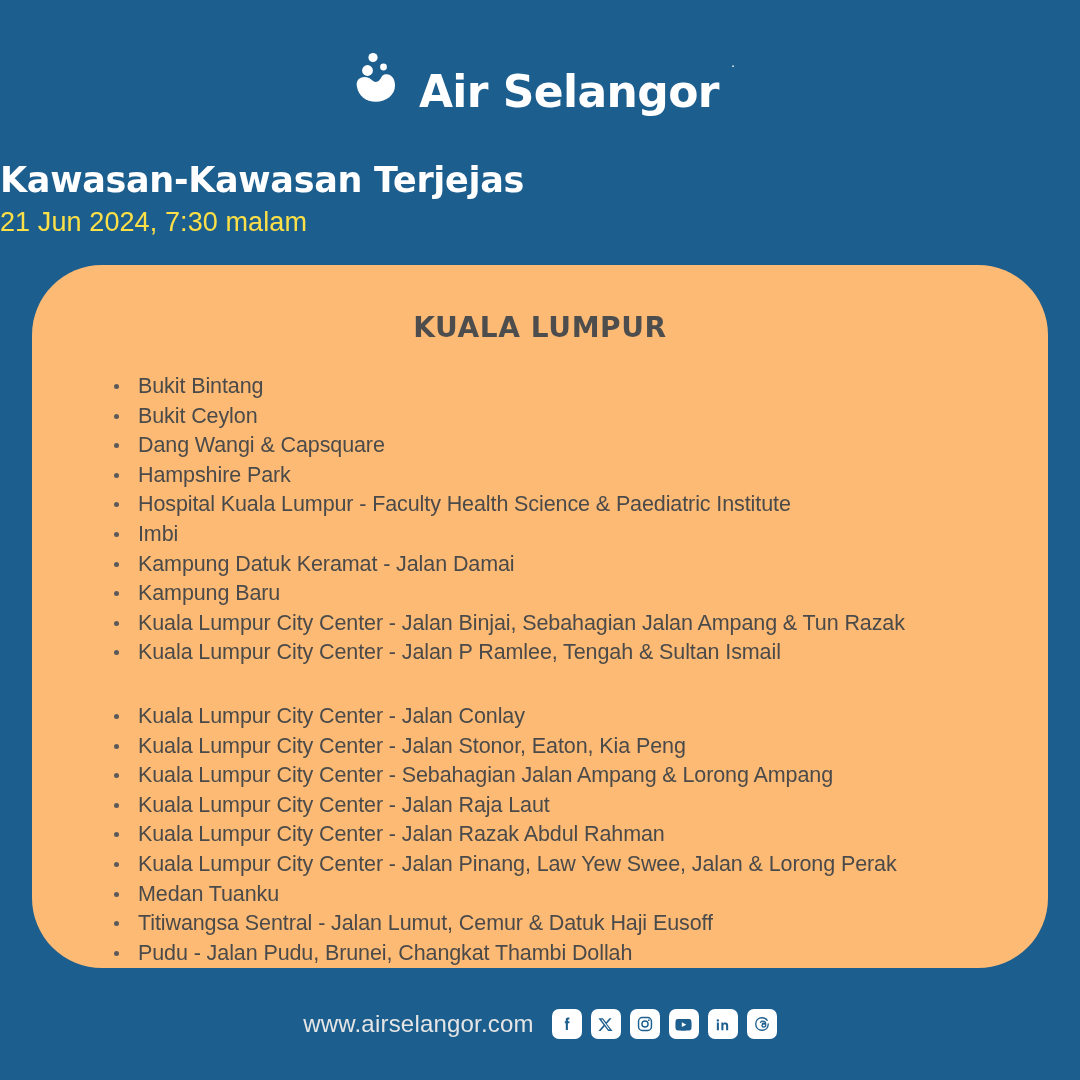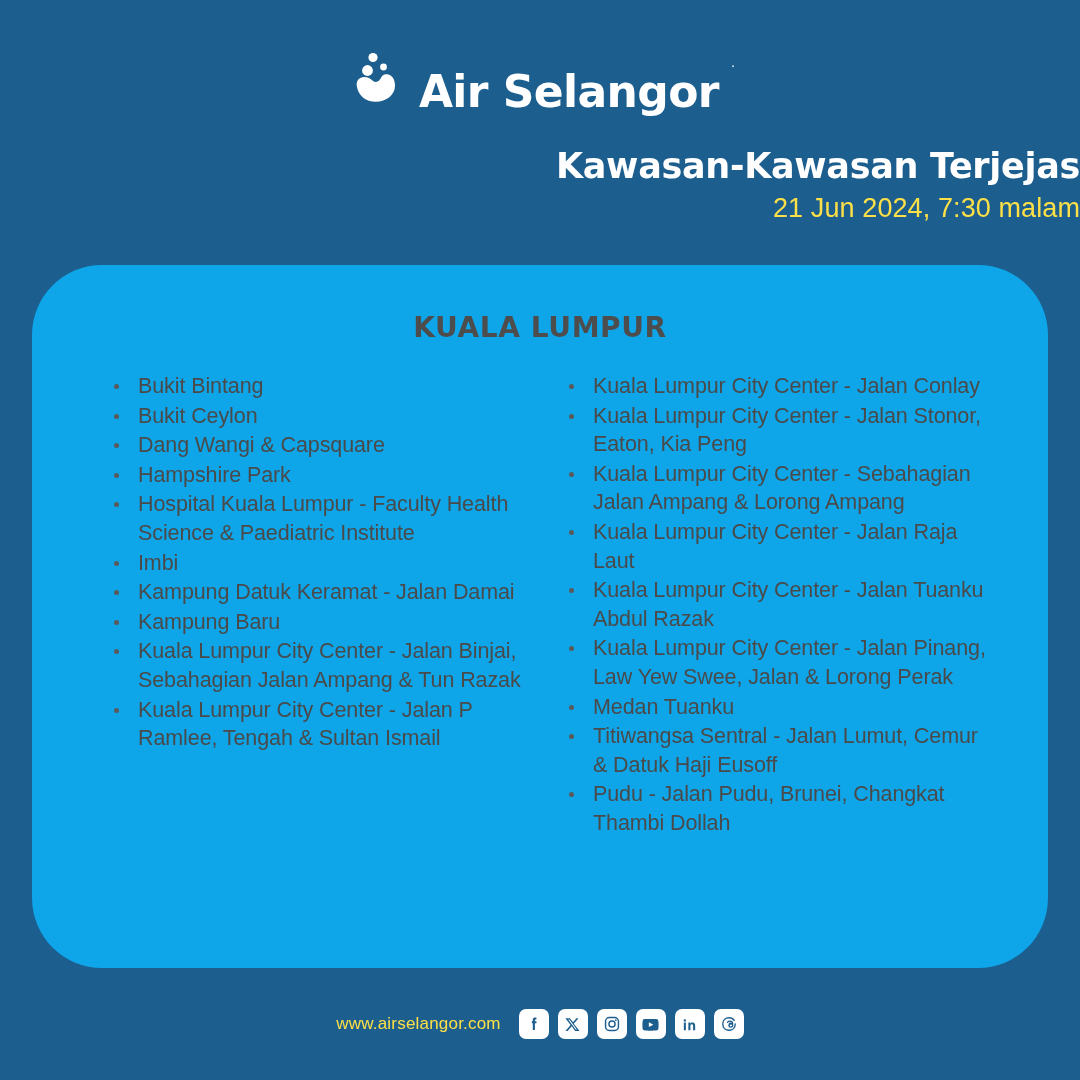--- a/index.html
+++ b/index.html
@@ -51,22 +51,22 @@
     font-size: 13px;
     color: #ffffff;
     position: relative;
     top: -14px;
     left: 2px;
     font-family: "DejaVu Sans", sans-serif;
   }
 
   
   .title-block {
-    margin-top: 31px;
-    text-align: right;
+    margin-top: 45px;
+    text-align: left;
     width: 100%;
   }
   .headline {
     font-family: "DejaVu Sans", sans-serif;
     font-size: 35px;
     font-weight: 700;
     color: #ffffff;
     letter-spacing: -0.3px;
     line-height: 1.12;
     margin: 0;
@@ -81,41 +81,42 @@
     letter-spacing: 0.1px;
   }
 
   
   .card {
     position: absolute;
     left: 32px;
     top: 265px;
     width: 1016px;
     height: 703px;
-    background: #0ea5e9;
+    background: #fdba74;
     border-radius: 70px;
     box-sizing: border-box;
     padding: 36px 28px 0 28px;
   }
   .card-title {
     text-align: center;
     font-family: "DejaVu Sans", sans-serif;
     font-size: 28px;
     font-weight: 700;
     color: #4d4d4d;
     letter-spacing: 0.6px;
     margin: 10px 0 0 0;
   }
 
   .columns {
     display: flex;
     margin-top: 28px;
     padding: 0 34px 0 50px;
     gap: 34px;
     align-items: flex-start;
+    flex-direction: column;
   }
   .col {
     flex: 1 1 0;
     min-width: 0;
   }
   ul.area-list {
     list-style: none;
     margin: 0;
     padding: 0;
   }
@@ -147,22 +148,22 @@
     right: 0;
     bottom: 0;
     height: 112px;
     display: flex;
     align-items: center;
     justify-content: center;
     gap: 18px;
   }
   .footer-url {
     font-family: "Liberation Sans", sans-serif;
-    font-size: 17px;
-    color: #fde047;
+    font-size: 24px;
+    color: #e5e5e5;
     letter-spacing: 0.2px;
   }
   .social-row {
     display: flex;
     gap: 9px;
     align-items: center;
   }
   .social {
     width: 30px;
     height: 30px;
@@ -216,21 +217,21 @@
             <li>Kuala Lumpur City Center - Jalan Binjai, Sebahagian Jalan Ampang &amp; Tun Razak</li>
             <li>Kuala Lumpur City Center - Jalan P Ramlee, Tengah &amp; Sultan Ismail</li>
           </ul>
       </div>
       <div class="col">
         <ul class="area-list" id="list-right">
             <li>Kuala Lumpur City Center - Jalan Conlay</li>
             <li>Kuala Lumpur City Center - Jalan Stonor, Eaton, Kia Peng</li>
             <li>Kuala Lumpur City Center - Sebahagian Jalan Ampang &amp; Lorong Ampang</li>
             <li>Kuala Lumpur City Center - Jalan Raja Laut</li>
-            <li>Kuala Lumpur City Center - Jalan Tuanku Abdul Razak</li>
+            <li>Kuala Lumpur City Center - Jalan Razak Abdul Rahman</li>
             <li>Kuala Lumpur City Center - Jalan Pinang, Law Yew Swee, Jalan &amp; Lorong Perak</li>
             <li>Medan Tuanku</li>
             <li>Titiwangsa Sentral - Jalan Lumut, Cemur &amp; Datuk Haji Eusoff</li>
             <li>Pudu - Jalan Pudu, Brunei, Changkat Thambi Dollah</li>
           </ul>
       </div>
     </div>
   </div>
 
   <div class="footer">

